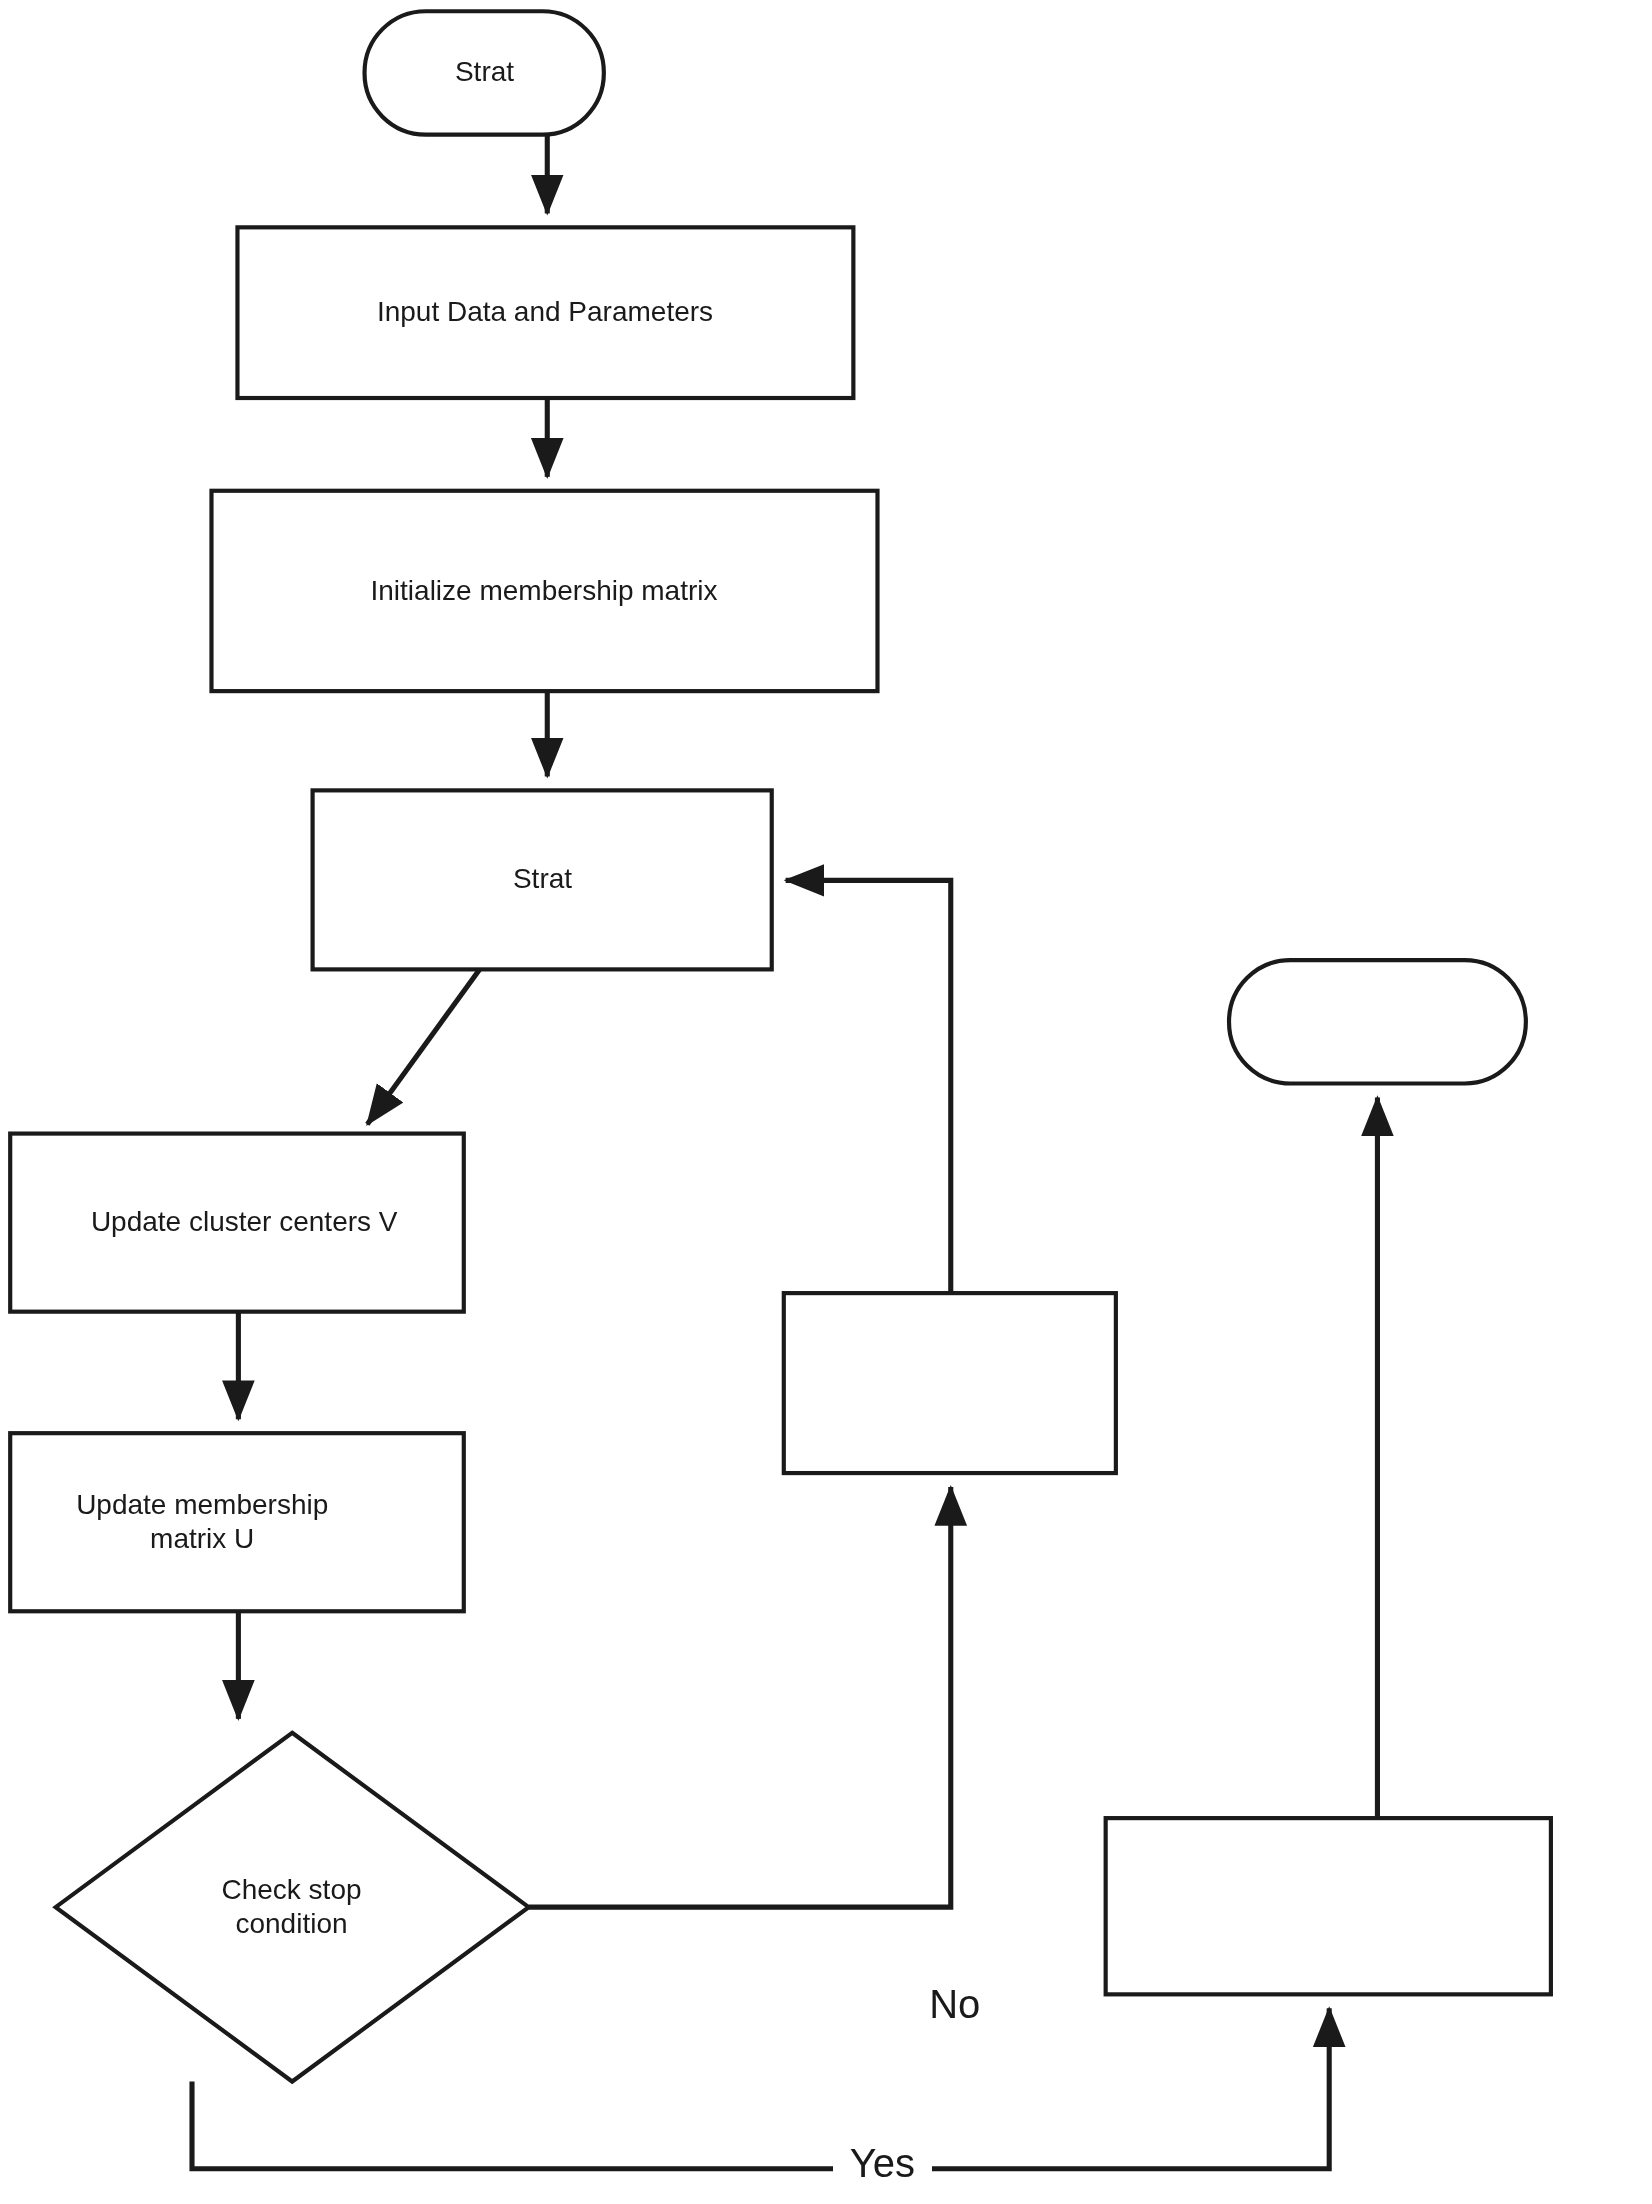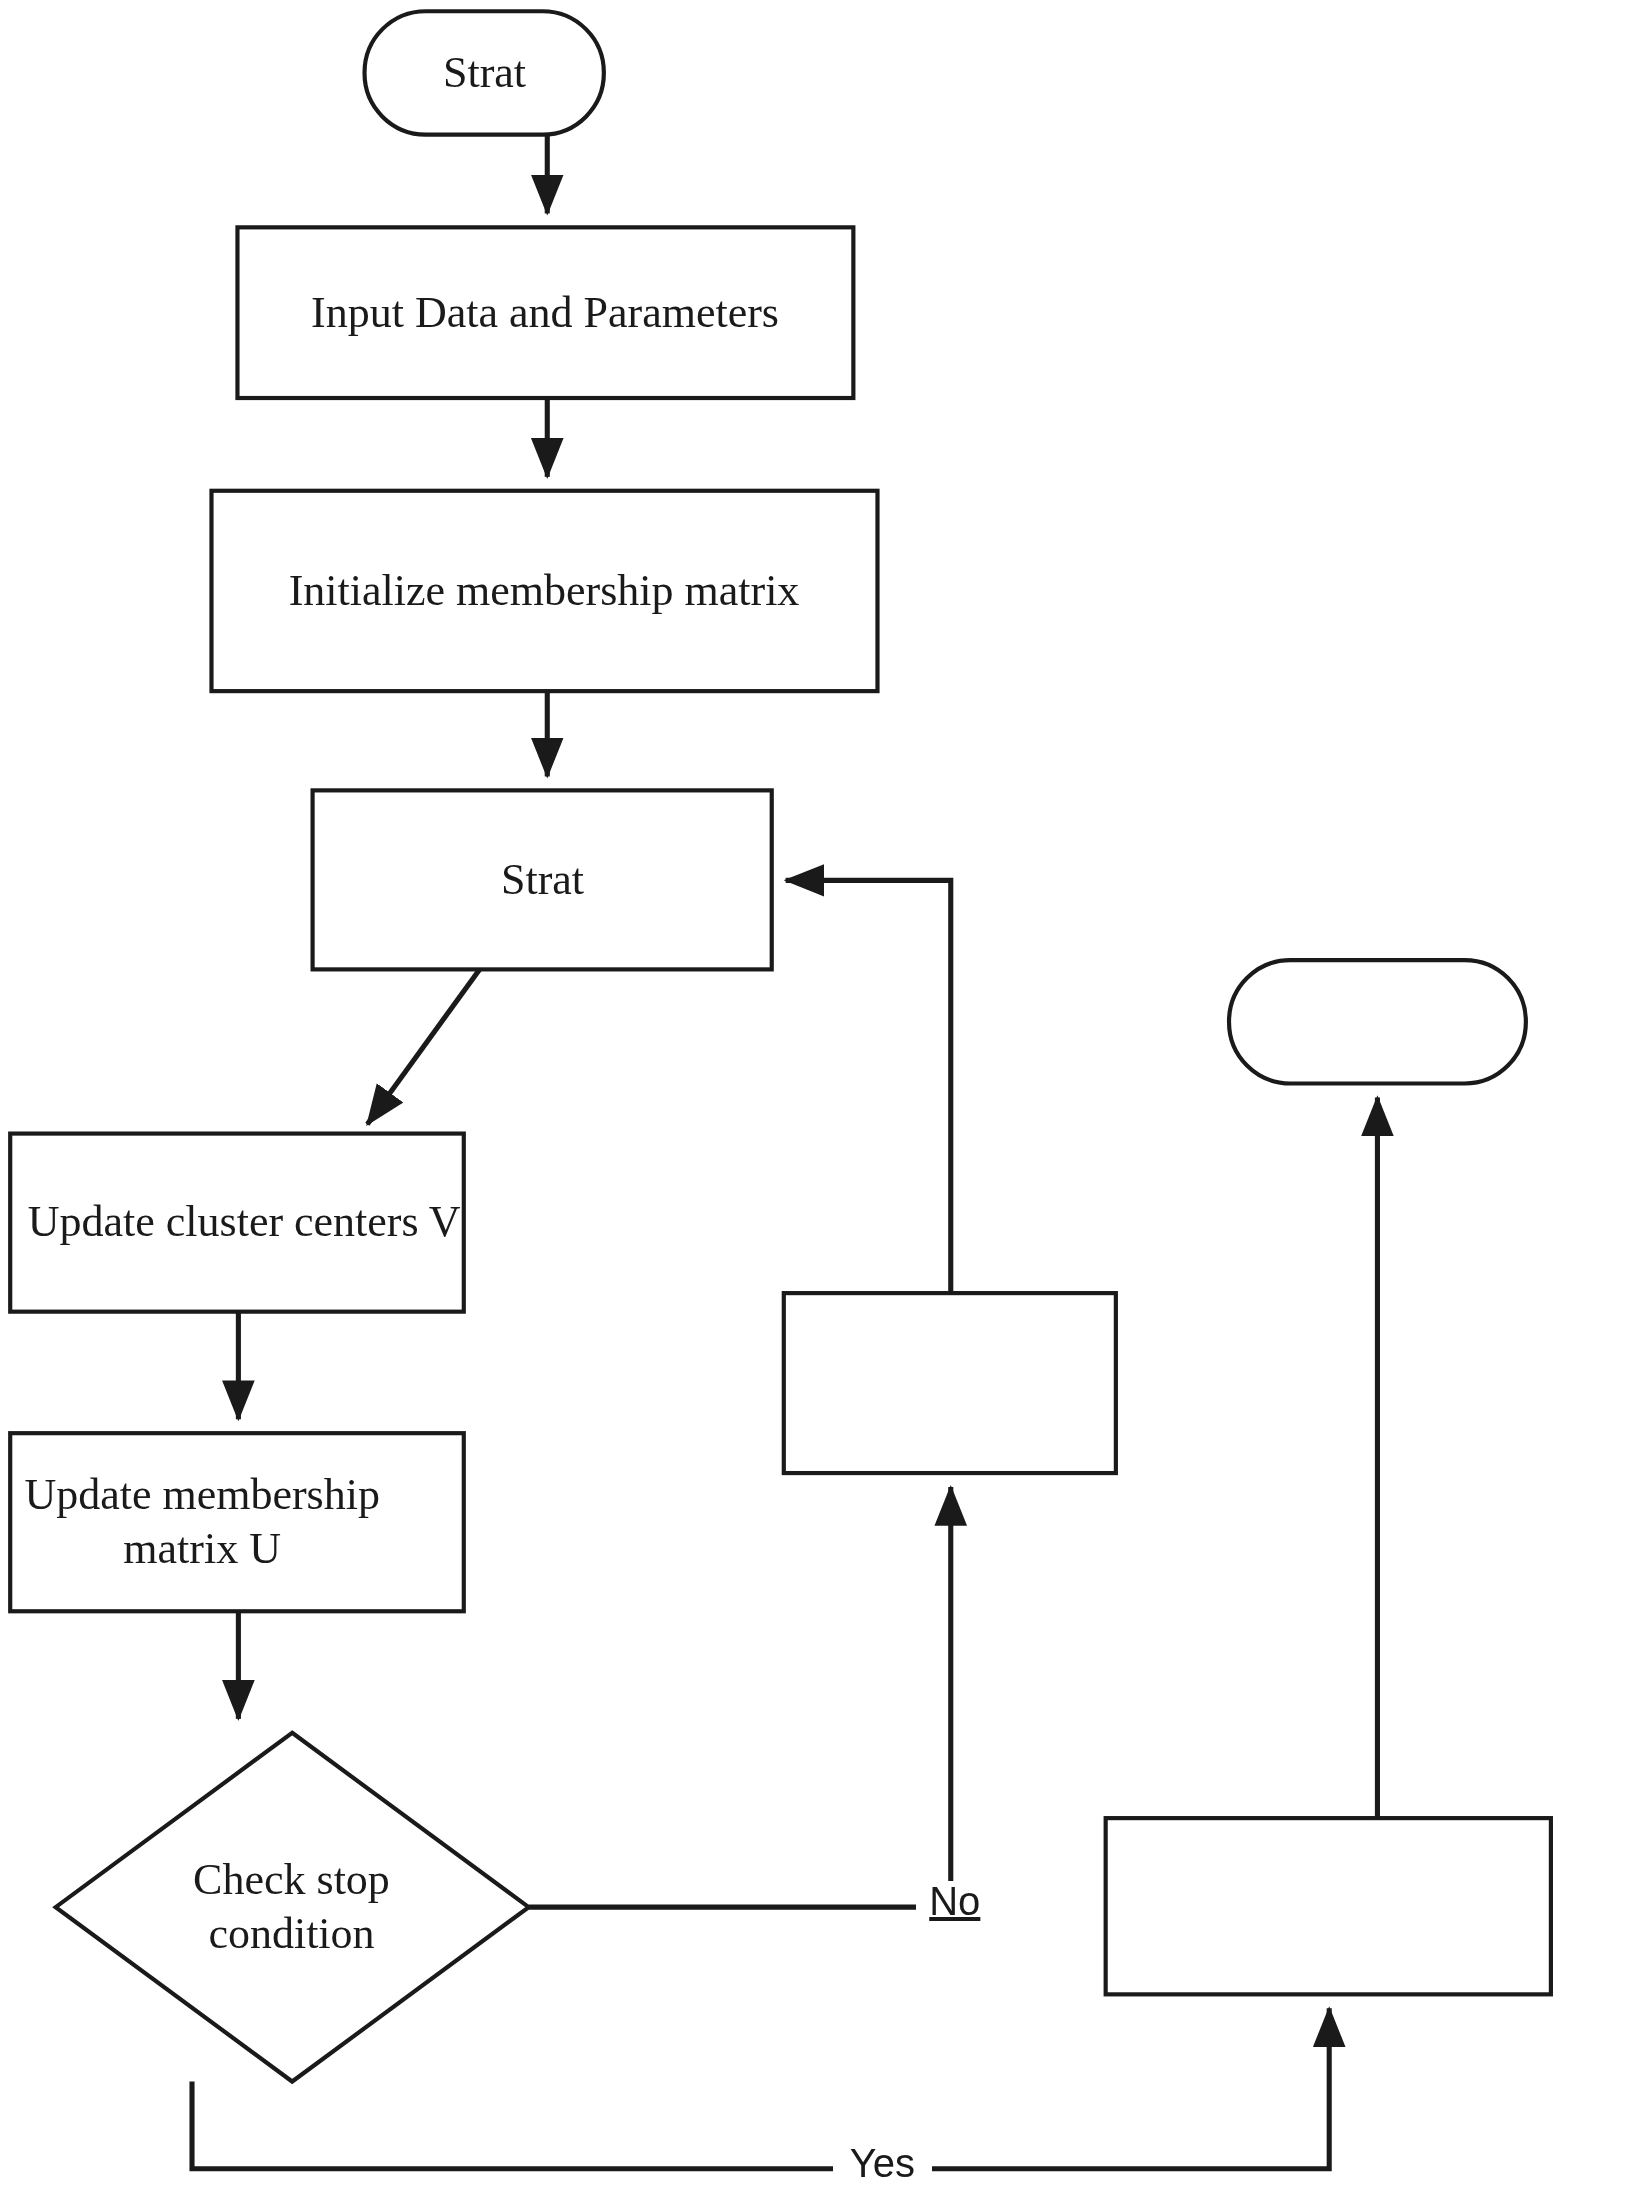--- a/index.html
+++ b/index.html
@@ -25,22 +25,22 @@
     width: 1652px;
     height: 2205px;
   }
   .node-label {
     position: absolute;
     display: flex;
     align-items: center;
     justify-content: center;
     text-align: center;
     color: #1a1a1a;
-    font-family: Liberation Serif, serif;
-    font-size: 44px;
+    font-family: Liberation Sans, sans-serif;
+    font-size: 28px;
     line-height: 1.22;
     letter-spacing: 0px;
     white-space: pre-line;
     pointer-events: none;
   }
   .edge-label {
     position: absolute;
     color: #1a1a1a;
     font-family: "Liberation Sans", sans-serif;
     font-size: 40px;
@@ -104,18 +104,18 @@
 
   <div class="node-label" style="left:10.2px; top:1433px; width:384px; height:178px;">Update membership
 matrix U</div>
 
   <div class="node-label" style="left:83px; top:1814px; width:417px; height:186px;">Check stop
 condition</div>
 
 
 
 
-  <div class="edge-label" style="left:916px; top:1881px; width:72px;text-decoration:underline;">No</div>
+  <div class="edge-label" style="left:916px; top:1984px; width:72px;">No</div>
 
   <div class="edge-label" style="left:833px; top:2143px; width:93px;">Yes</div>
 
 </div>
 
 
 </body></html>

